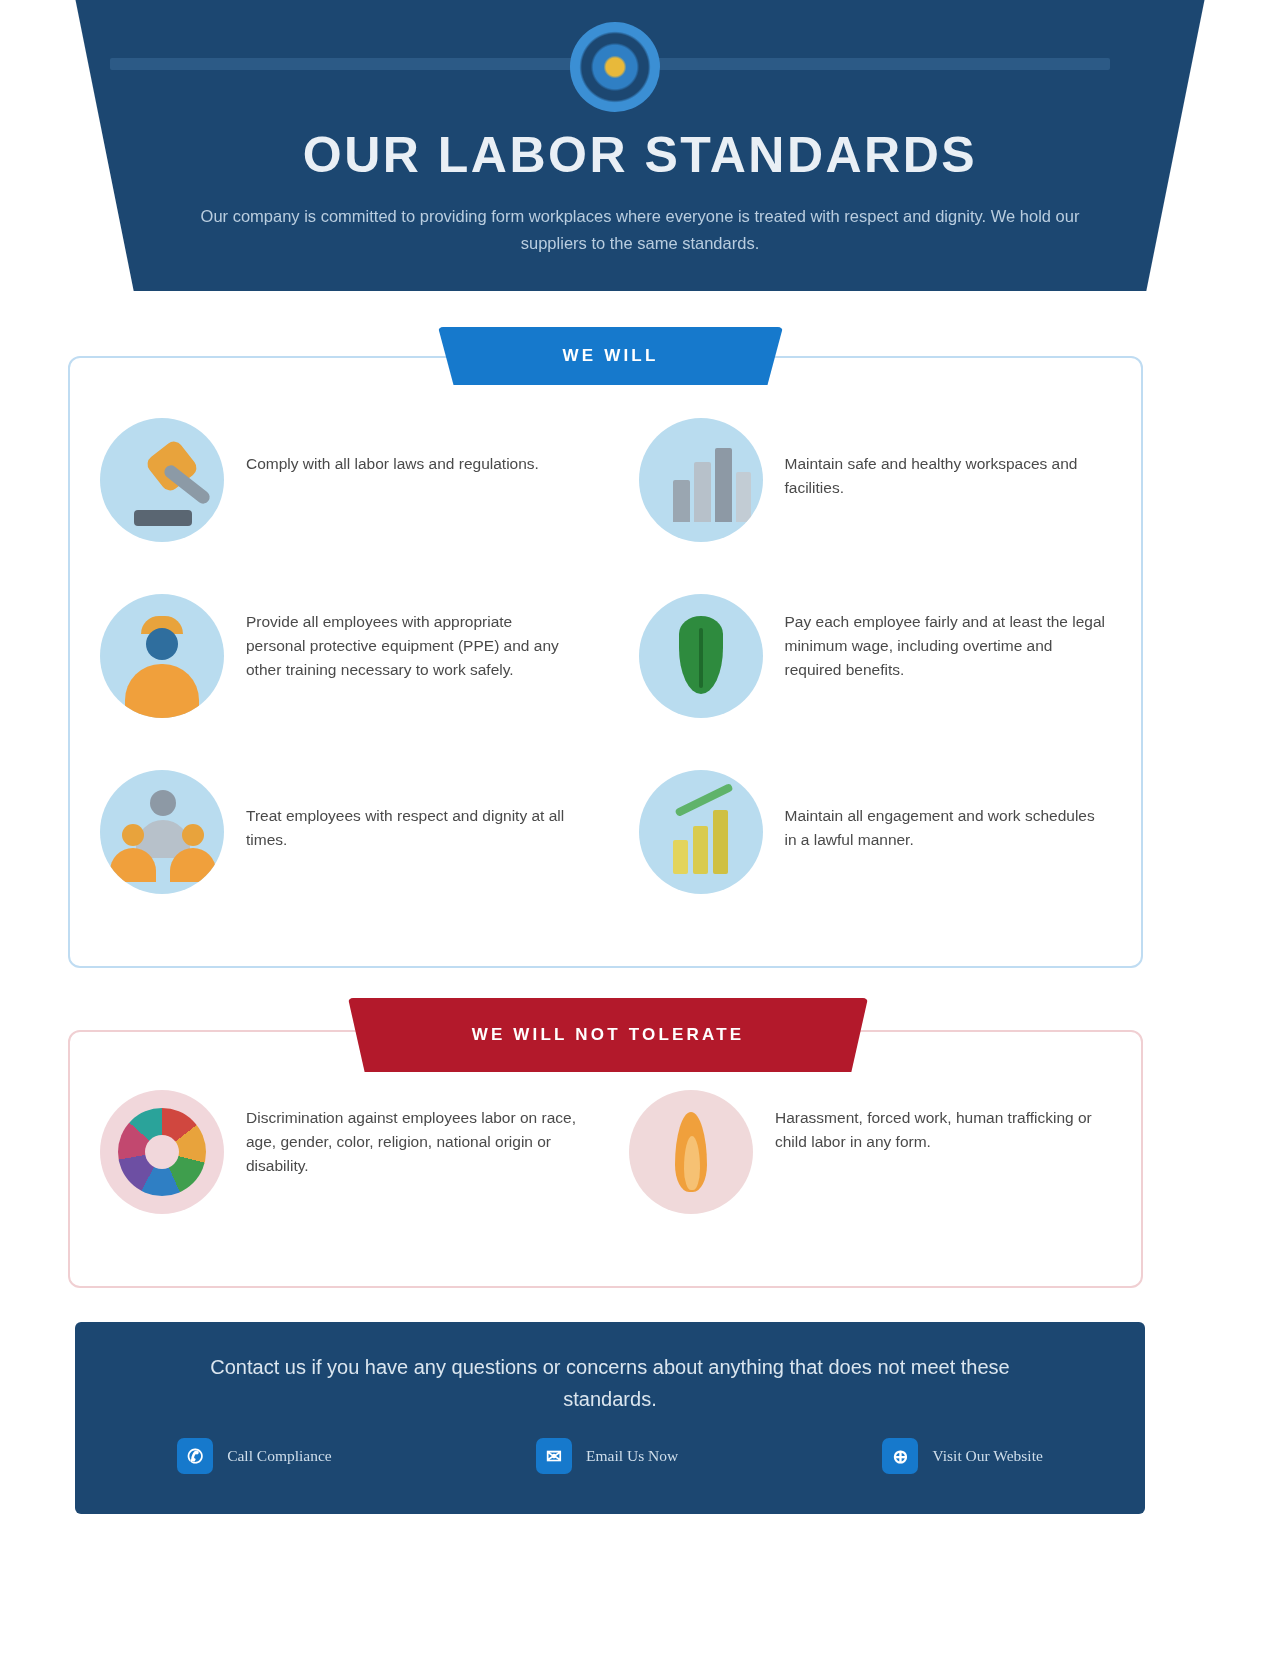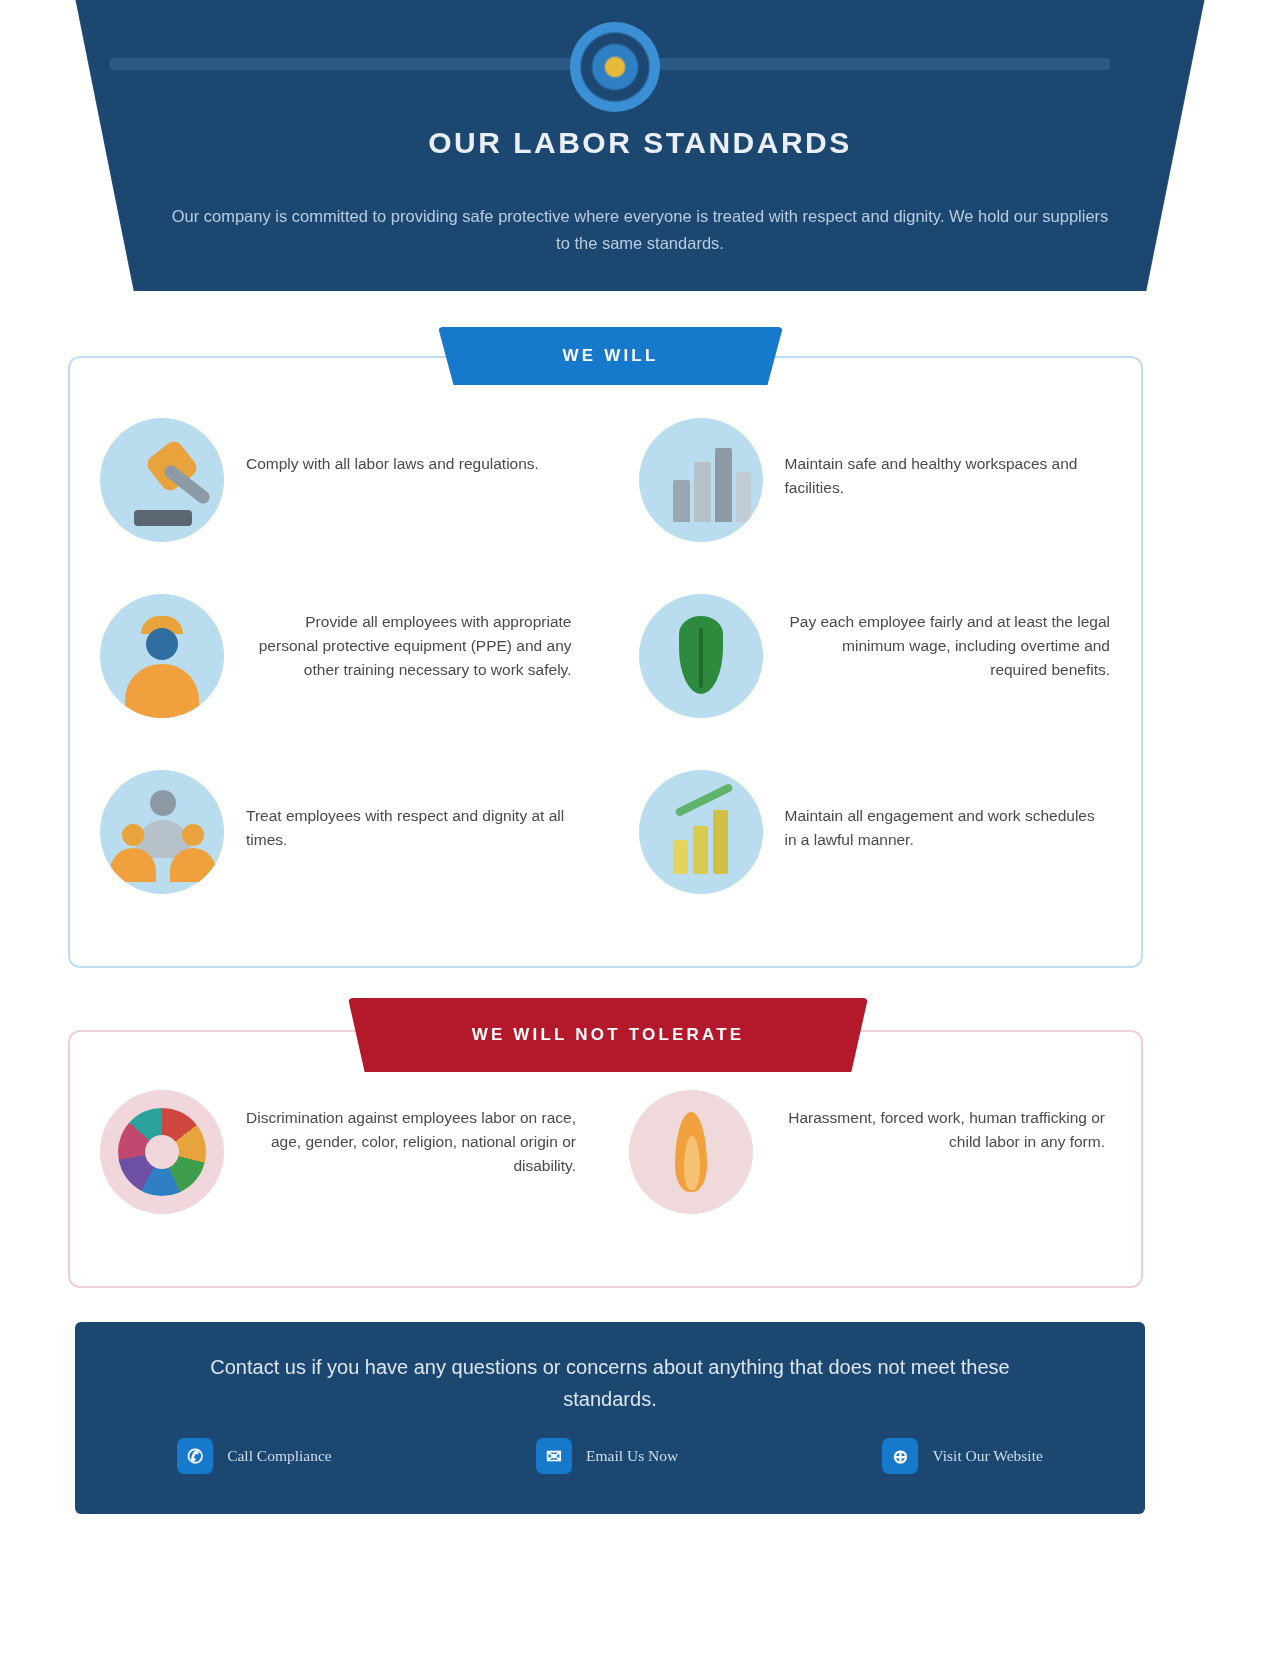--- a/index.html
+++ b/index.html
@@ -53,21 +53,21 @@
         #1c4771 38%, #1c4771 52%,
         #3b8fd4 56%, #3b8fd4 74%,
         rgba(59,143,212,0.45) 80%, rgba(59,143,212,0.08) 100%);
   }
   .header-title {
     position: absolute;
     left: 0; top: 126px;
     width: 1280px;
     text-align: center;
     color: #e9eff5;
-    font-size: 30px;
+    font-size: 50px;
     font-weight: bold;
     letter-spacing: 2.5px;
   }
   .header-sub {
     position: absolute;
     left: 170px; top: 203px;
     width: 940px;
     text-align: center;
     color: #b9cddf;
     font-size: 16.5px;
@@ -164,21 +164,21 @@
   .icon-blue { background: #b9dcef; }
   .icon-pinkA { background: #f1d7db; }
   .icon-pinkB { background: #f0d9da; }
   .item-text {
     padding-top: 34px;
     color: #4a4a4a;
     font-size: 15.5px;
     line-height: 1.56;
     max-width: 330px;
   }
-  .item-text.tall { padding-top: 16px; text-align: right; }
+  .item-text.tall { padding-top: 16px; }
 
   
   .g { position: absolute; }
 
   
   .gv-head { left: 52px; top: 28px; width: 40px; height: 40px; border-radius: 9px; background: #e8a33c; transform: rotate(-38deg); }
   .gv-handle { left: 60px; top: 60px; width: 54px; height: 13px; border-radius: 7px; background: #8c9aa6; transform: rotate(38deg); }
   .gv-block { left: 34px; top: 92px; width: 58px; height: 16px; border-radius: 4px; background: #5a6672; }
 
   
@@ -266,21 +266,21 @@
 </head>
 <body>
 
 <div class="page">
 
   <div class="header-wrap">
     <div class="header-banner"></div>
     <div class="header-rule"></div>
     <div class="header-seal"></div>
     <div class="header-title">OUR LABOR STANDARDS</div>
-    <div class="header-sub">Our company is committed to providing safe protective where everyone is treated with respect and dignity. We hold our suppliers to the same standards.</div>
+    <div class="header-sub">Our company is committed to providing form workplaces where everyone is treated with respect and dignity. We hold our suppliers to the same standards.</div>
   </div>
 
   <div class="sec-will-card"></div>
   <div class="badge-will">WE WILL</div>
 
   <div class="item-grid grid-will">
 
     <div class="item">
       <div class="item-icon icon-blue">
         <span class="g gv-head"></span>

